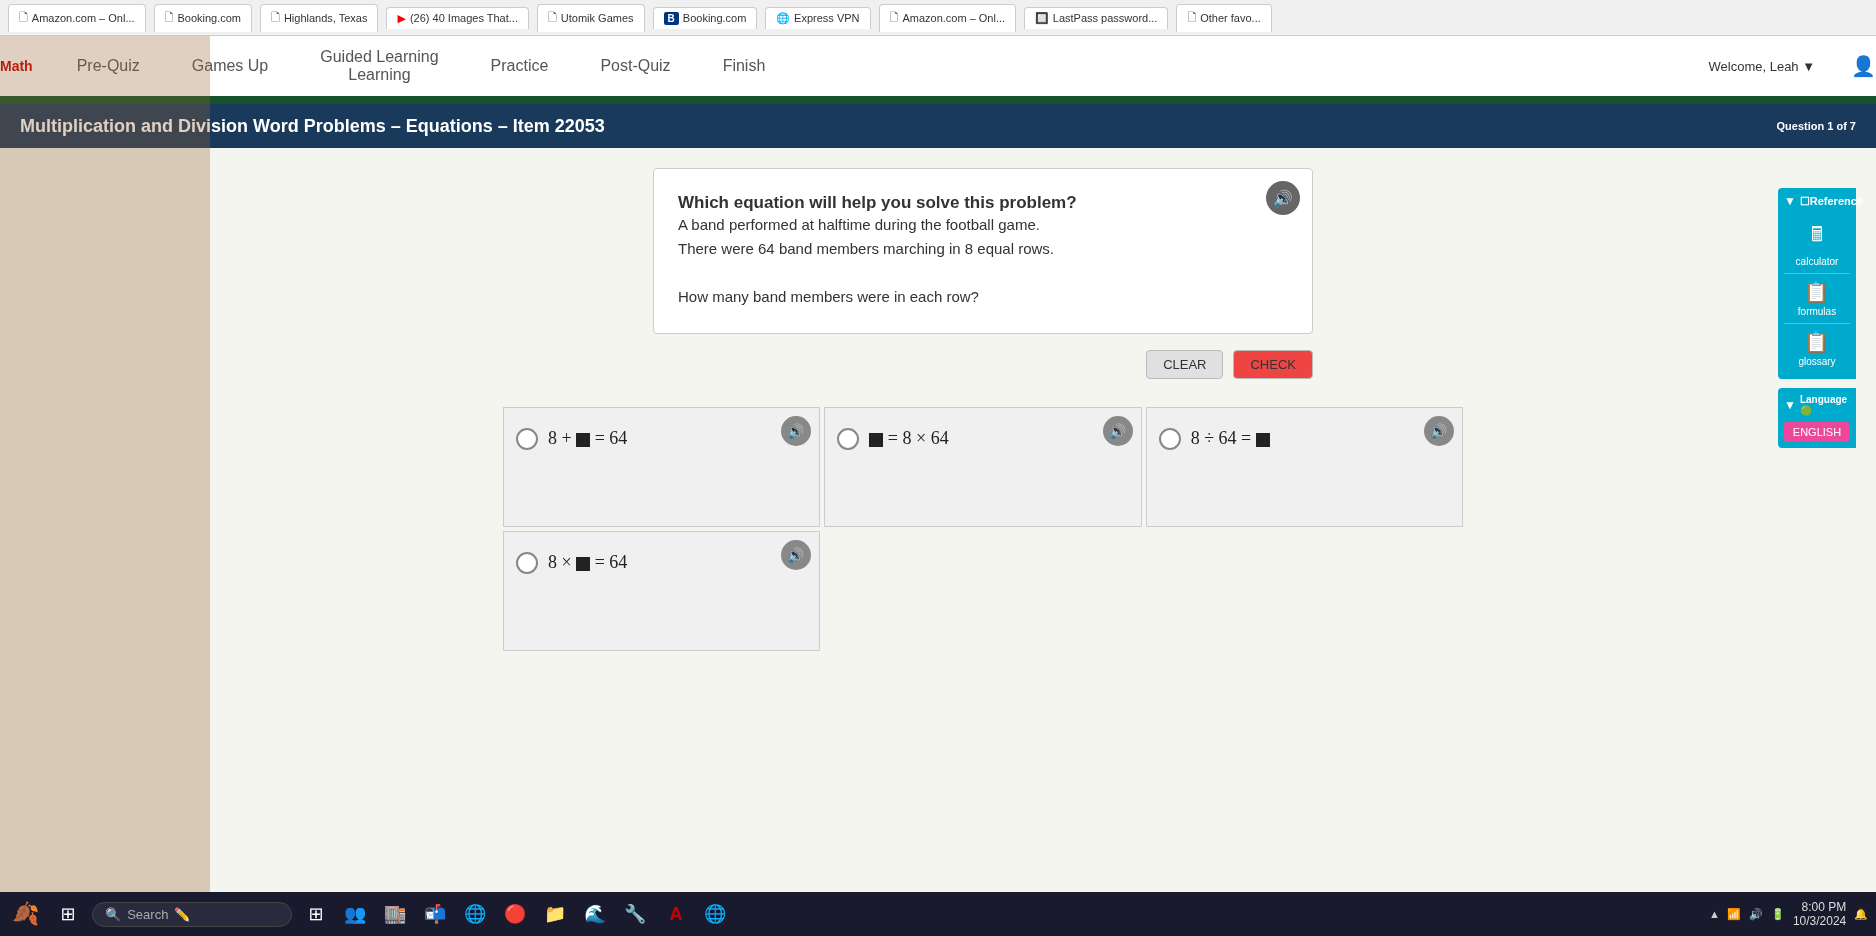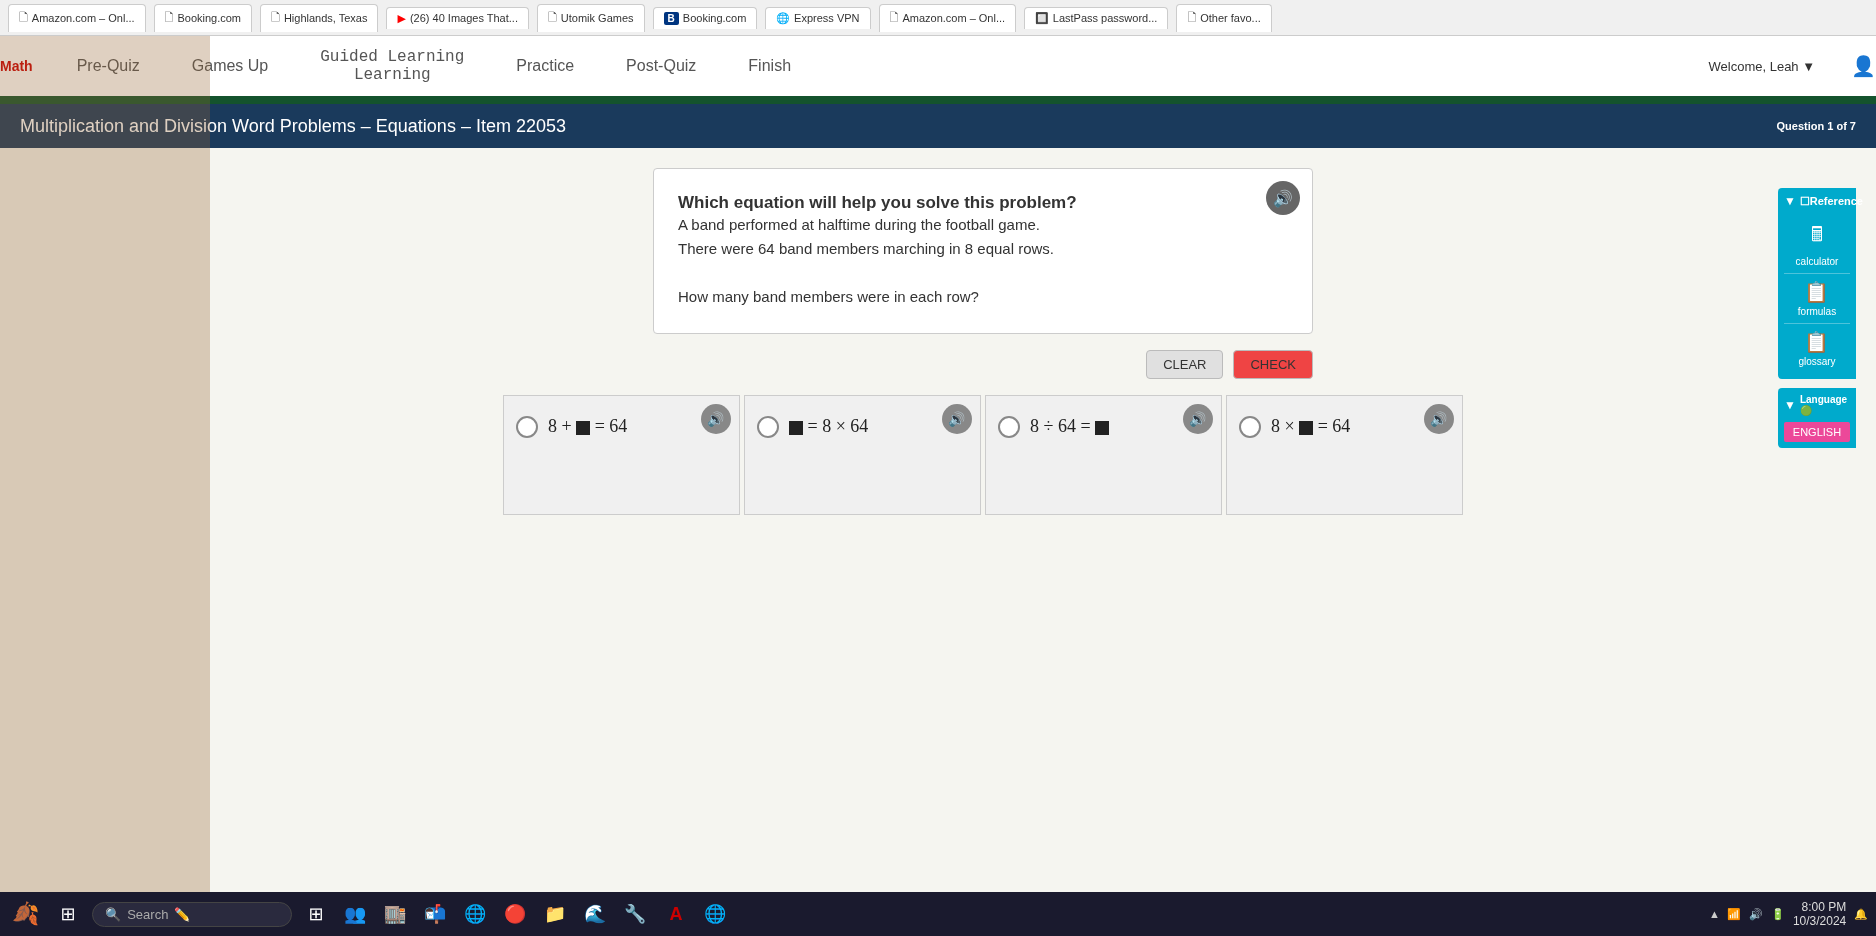--- a/index.html
+++ b/index.html
@@ -58,21 +58,21 @@
       background: #1a3a5c;
       color: #fff;
       display: flex;
       align-items: center;
       justify-content: space-between;
       padding: 0 20px;
       height: 44px;
     }
     .header-title {
       font-size: 18px;
-      font-weight: normal;
+      font-weight: bold;
       color: #fff;
     }
     .question-counter {
       font-size: 11px;
       font-weight: bold;
       color: #fff;
     }
 
     
     .main-content {
@@ -150,24 +150,24 @@
       padding: 6px 16px;
       border-radius: 4px;
       cursor: pointer;
       font-size: 13px;
       color: #333;
     }
 
     
     .answers-grid {
       display: grid;
-      grid-template-columns: 1fr 1fr 1fr 1fr;
+      grid-template-columns: 1fr 1fr 1fr;
       gap: 4px;
       max-width: 960px;
-      margin: 0 auto;
+      margin: 12px auto;
       width: 100%;
       text-align: right;
     }
     .answer-option {
       display: flex;
       align-items: flex-start;
       gap: 10px;
       background: #f0f0f0;
       border: 1px solid #ccc;
       min-height: 120px;
@@ -403,21 +403,21 @@
     <span>Other favo...</span>
   </div>
 </div>
 
 <div class="app-container">
 
   <div class="nav-section">
     <span class="toolbar-subject">Math</span>
     <span class="nav-item">Pre-Quiz</span>
     <span class="nav-item">Games Up</span>
-    <span class="nav-item" style="text-align:center;font-family:Liberation Mono, monospace;">
+    <span class="nav-item" style="text-align:center;">
       <span>Guided Learning</span><br>
       <span>Learning</span>
     </span>
     <span class="nav-item">Practice</span>
     <span class="nav-item">Post-Quiz</span>
     <span class="nav-item">Finish</span>
     <span class="toolbar-welcome">Welcome, Leah ▼</span>
     <span style="font-size:20px;cursor:pointer;color:#333;">👤</span>
   </div>
 

